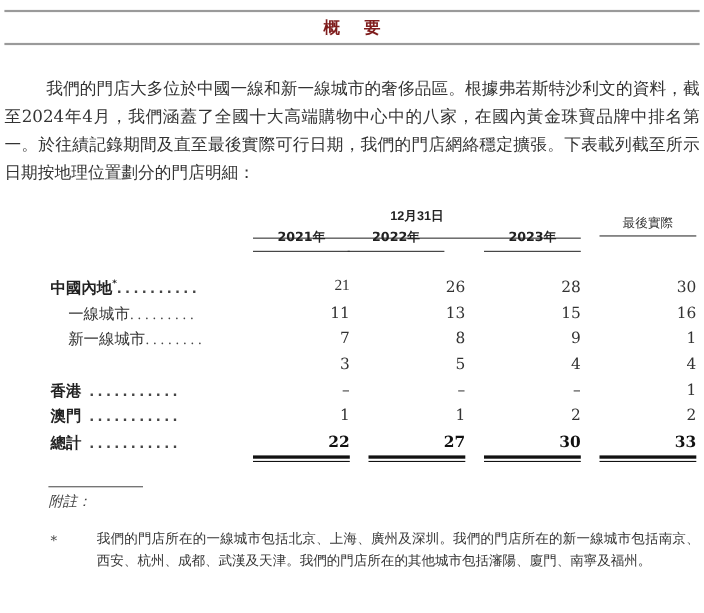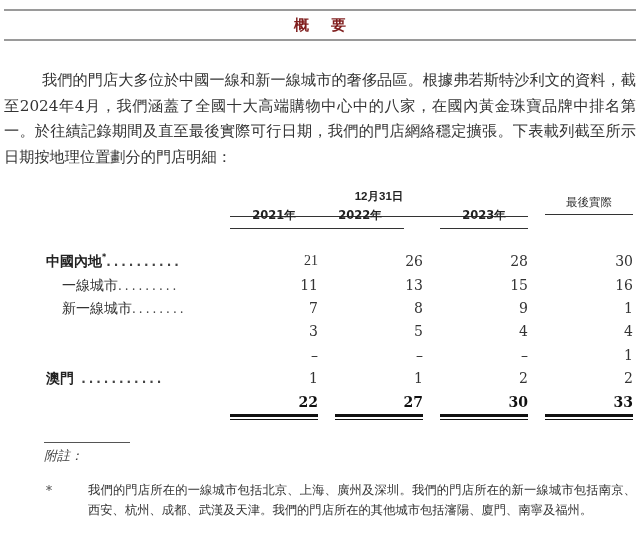--- a/index.html
+++ b/index.html
@@ -77,33 +77,35 @@
       <span class="v" style="left: 402px;">9</span>
       <span class="v" style="left: 507px;">1</span>
     </div>
     <div class="row" style="top: 323px;">
       <span class="v" style="left: 192px;">3</span>
       <span class="v" style="left: 297px;">5</span>
       <span class="v" style="left: 402px;">4</span>
       <span class="v" style="left: 507px;">4</span>
     </div>
     <div class="row" style="top: 347px;">
+      <span class="label bold"><span>香港</span><span class="leader"> ...........</span></span>
       <span class="v" style="left: 192px;">–</span>
       <span class="v" style="left: 297px;">–</span>
       <span class="v" style="left: 402px;">–</span>
       <span class="v" style="left: 507px;">1</span>
     </div>
     <div class="row" style="top: 370px;">
       <span class="label bold"><span>澳門</span><span class="leader"> ...........</span></span>
       <span class="v" style="left: 192px;">1</span>
       <span class="v" style="left: 297px;">1</span>
       <span class="v" style="left: 402px;">2</span>
       <span class="v" style="left: 507px;">2</span>
     </div>
     <div class="row total" style="top: 394px;">
+      <span class="label bold"><span>總計</span><span class="leader"> ...........</span></span>
       <span class="v" style="left: 192px;">22</span>
       <span class="v" style="left: 297px;">27</span>
       <span class="v" style="left: 402px;">30</span>
       <span class="v" style="left: 507px;">33</span>
     </div>
   </div>
 
 <div class="dbl" style="left:230px"></div>
 <div class="dbl" style="left:335px"></div>
 <div class="dbl" style="left:440px"></div>

